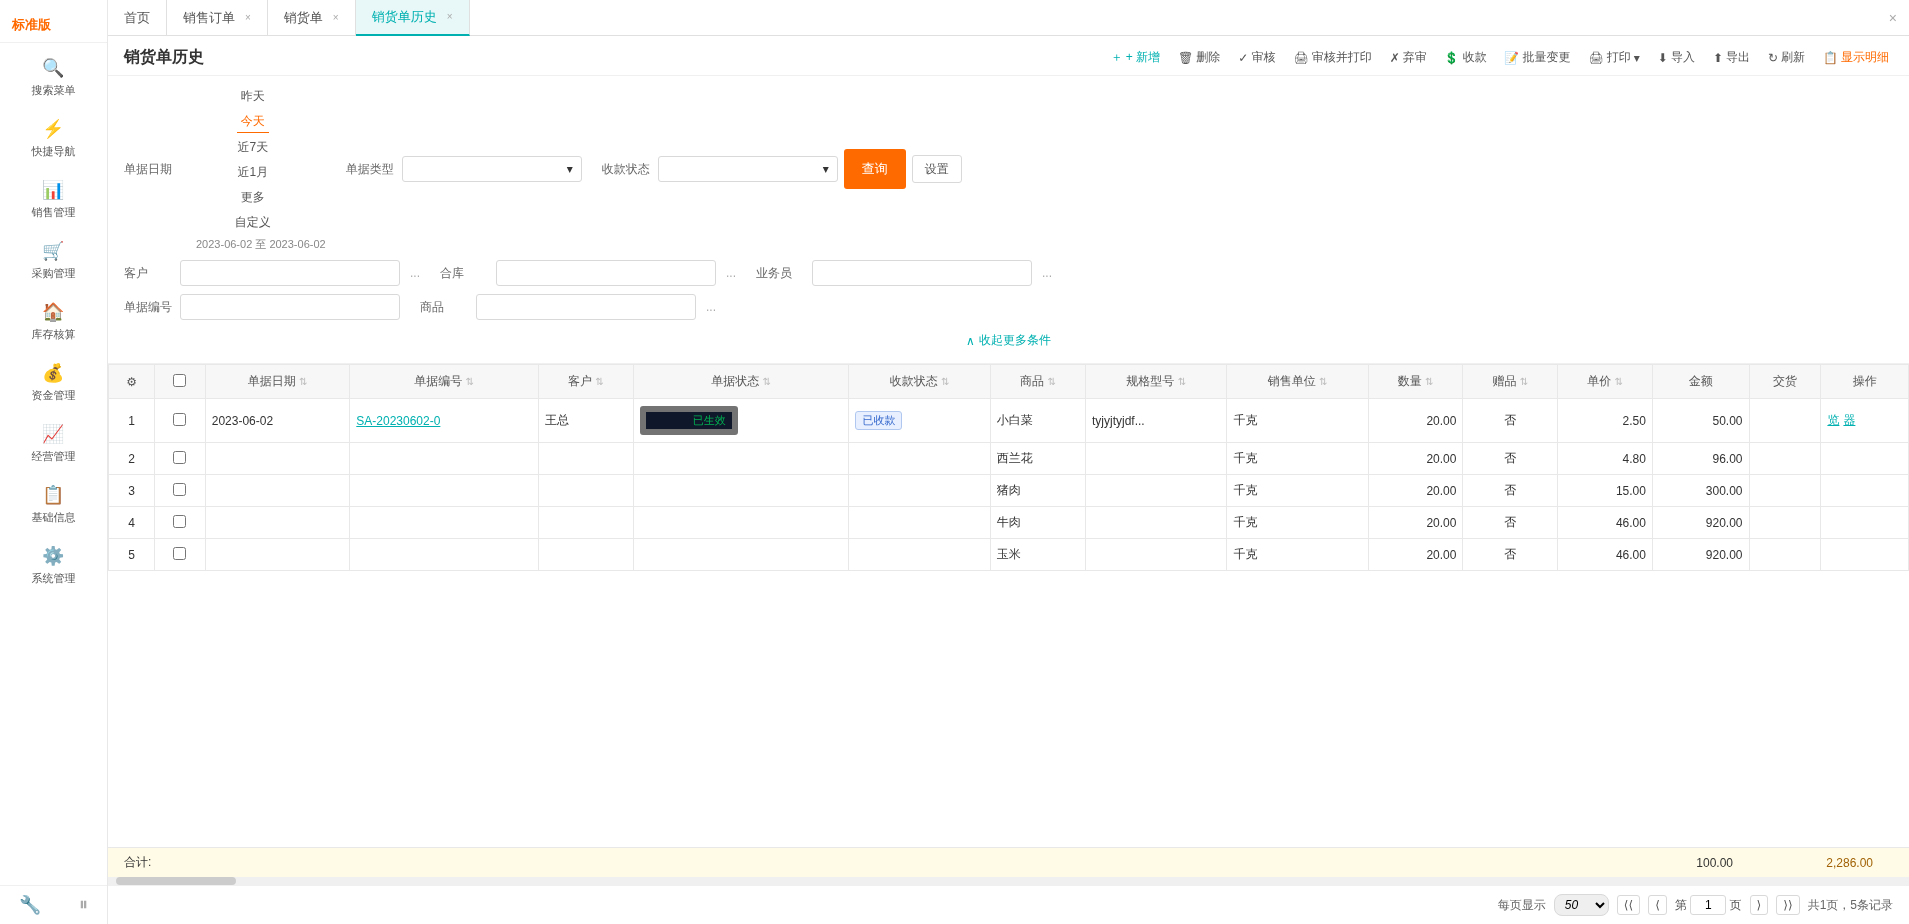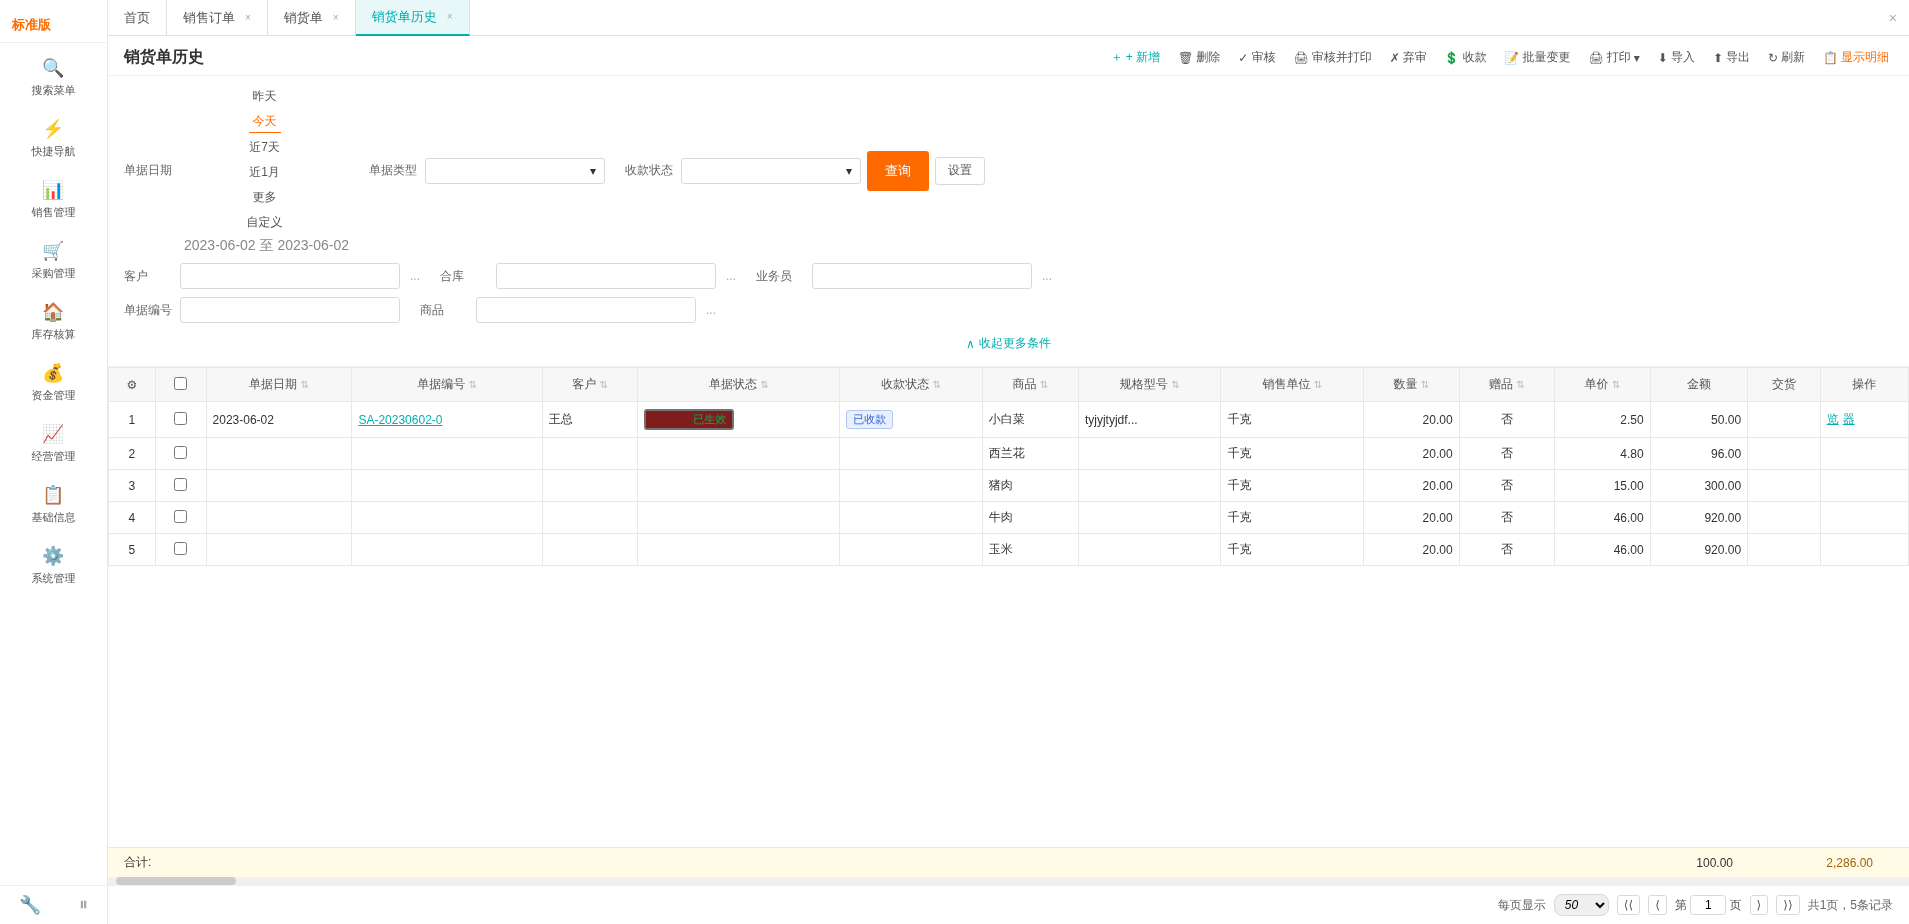--- a/index.html
+++ b/index.html
@@ -37,39 +37,39 @@
     
     .filter-area { padding: 10px 16px; background: #fff; border-bottom: 1px solid #f0f0f0; }
     .filter-row { display: flex; align-items: center; gap: 20px; margin-bottom: 8px; flex-wrap: wrap; }
     .filter-item { display: flex; align-items: center; gap: 6px; }
     .filter-label { color: #666; white-space: nowrap; min-width: 50px; }
     .filter-input { border: 1px solid #d9d9d9; border-radius: 3px; padding: 3px 8px; font-size: 12px; color: #333; min-width: 160px; height: 26px; }
     .filter-input.wide { min-width: 220px; }
     .filter-date-group { display: flex; align-items: center; gap: 4px; flex-direction: column; }
     .date-shortcut { color: #555; cursor: pointer; padding: 2px 4px; font-size: 12px; }
     .date-shortcut.active { color: #ff6a00; border-bottom: 1px solid #ff6a00; }
-    .date-range { color: #888; font-size: 14px; margin-left: 4px; }
+    .date-range { color: #888; font-size: 11px; margin-left: 16px; }
     .filter-select { border: 1px solid #d9d9d9; border-radius: 3px; padding: 3px 8px; font-size: 12px; color: #333; min-width: 180px; height: 26px; display: flex; align-items: center; justify-content: space-between; cursor: pointer; }
     .filter-dots { color: #aaa; cursor: pointer; margin-left: 4px; }
     .filter-collapse { display: flex; align-items: center; justify-content: center; color: #00b0b0; cursor: pointer; font-size: 12px; gap: 4px; padding: 4px 0; }
     .query-btn { background: #ff6a00; color: #fff; border: none; border-radius: 3px; padding: 4px 18px; font-size: 13px; cursor: pointer; height: 40px; }
     .set-btn { background: #fff; color: #555; border: 1px solid #d9d9d9; border-radius: 3px; padding: 4px 12px; font-size: 12px; cursor: pointer; height: 28px; }
 
     
     .table-area { flex: 1; overflow: auto; padding: 0 0 0 0; }
     table { width: 100%; border-collapse: collapse; font-size: 12px; }
     thead tr { background: #f7f7f7; }
     thead th { padding: 8px 6px; border: 1px solid #e8e8e8; color: #555; font-weight: normal; white-space: nowrap; cursor: pointer; }
     thead th .sort-icon { color: #bbb; font-size: 10px; }
     tbody tr { background: #fff; }
     tbody td { padding: 7px 6px; border: 1px solid #e8e8e8; color: #333; }
     .td-center { text-align: center; }
     .td-right { text-align: right; }
     .badge { border-radius: 3px; padding: 1px 6px; font-size: 11px; display: inline-block; }
-    .badge-green { background: #7f1d1d; color: #00b050; border: 2px solid #737373; padding-left: 47px; }
+    .badge-green { background: #0f172a; color: #00b050; border: 6px solid #737373; padding-left: 47px; }
     .badge-blue { background: #e8f0ff; color: #3366cc; border: 1px solid #b0c8f0; }
     .action-link { color: #00b0b0; cursor: pointer; text-decoration: underline; font-size: 12px; margin-right: 4px; }
 
     
     .table-footer { background: #fffbe6; border-top: 1px solid #e8e8e8; display: flex; align-items: center; padding: 6px 16px; font-size: 12px; }
     .footer-total-label { color: #333; min-width: 60px; }
     .footer-spacer { flex: 1; }
     .footer-total-qty { min-width: 120px; text-align: right; padding-right: 80px; color: #333; }
     .footer-total-amount { min-width: 120px; text-align: right; padding-right: 40px; color: #a16207; }
 

